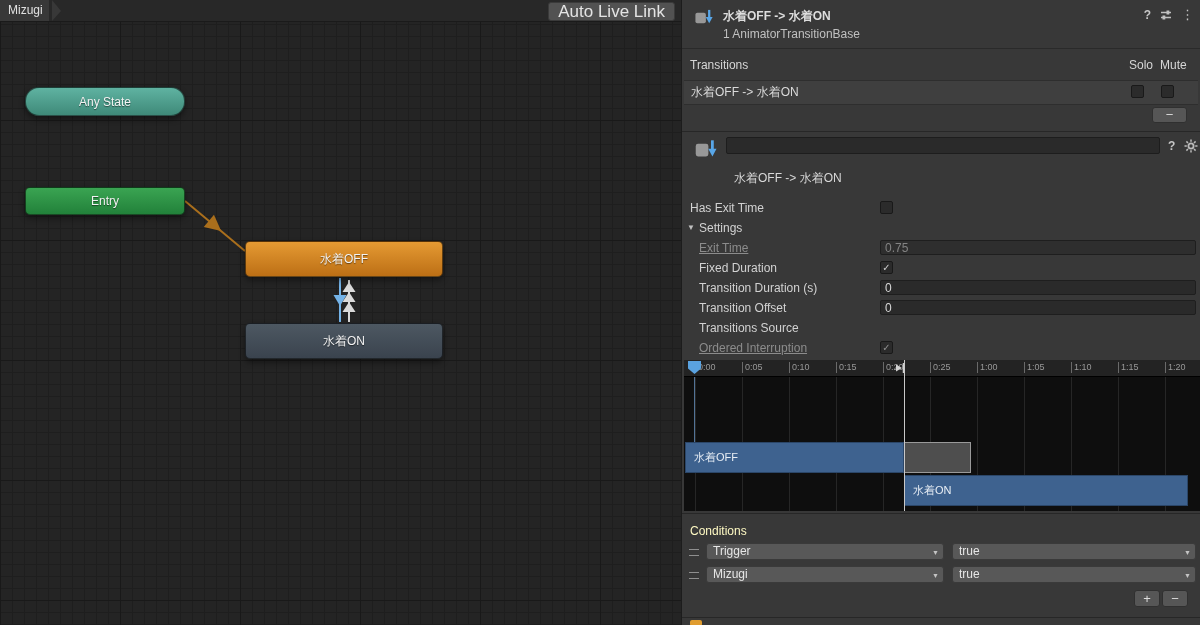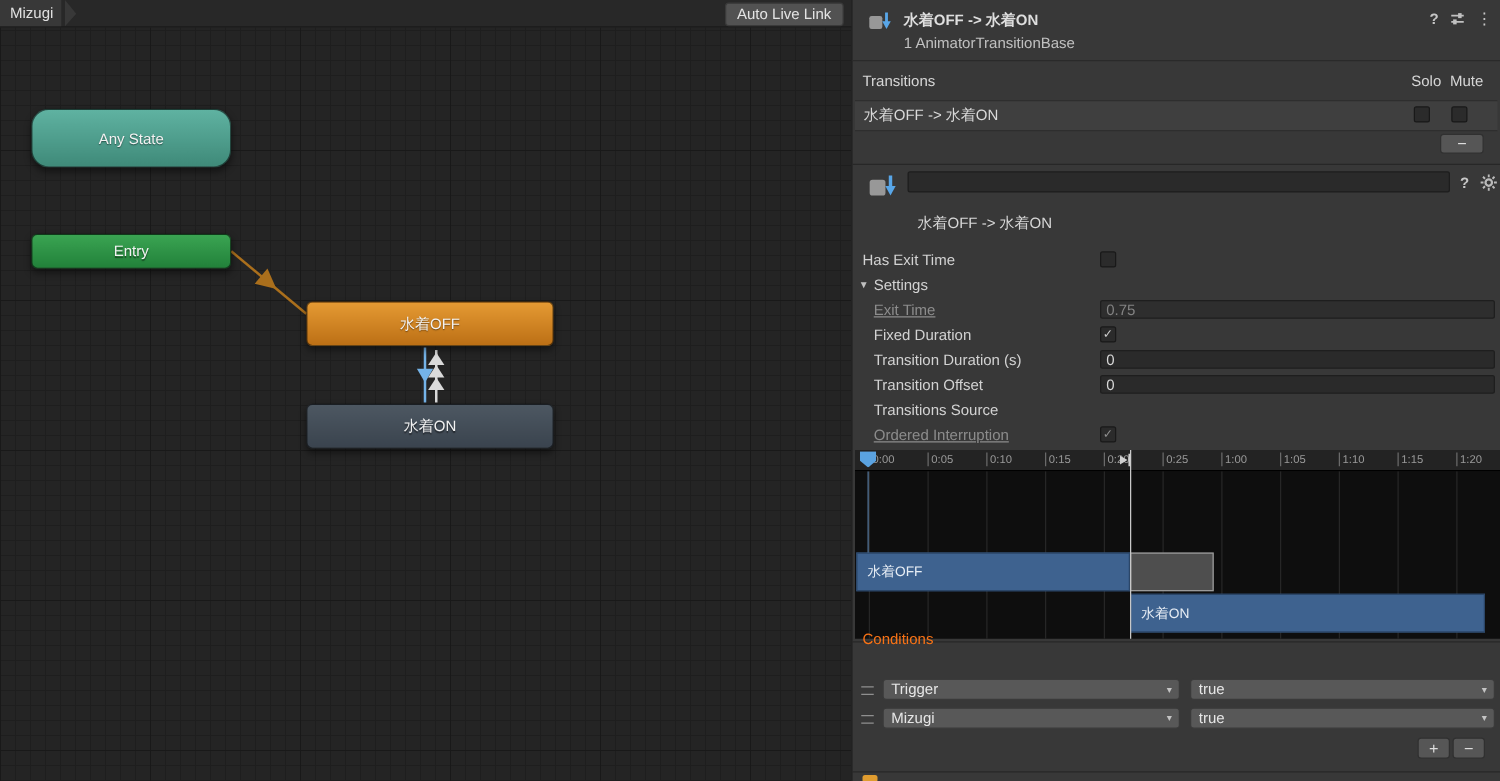--- a/index.html
+++ b/index.html
@@ -16,26 +16,26 @@
       linear-gradient(90deg,#1e1e1e 1px,transparent 1px);
     background-size:120px 120px,120px 120px,12px 12px,12px 12px;}
   .graph-header{position:absolute;left:0;top:0;width:681px;height:21px;
     background:#282828;border-bottom:1px solid #1a1a1a;z-index:6;}
   .crumb{position:absolute;left:0;top:0;height:21px;line-height:21px;
     padding:0 6px 0 8px;background:#383838;color:#e0e0e0;}
   .crumb-arrow{position:absolute;left:52px;top:0;width:0;height:0;
     border-left:9px solid #383838;border-top:11px solid transparent;border-bottom:10px solid transparent;}
   .auto-live-link{position:absolute;right:6px;top:2px;height:17px;line-height:17px;
     padding:0 9px;background:#525252;border:1px solid #3a3a3a;border-radius:3px;
-    font-size:12px;color:#e4e4e4;}
+    font-size:17px;color:#e4e4e4;}
   .arrows{position:absolute;left:0;top:0;z-index:2;}
   .node{position:absolute;z-index:3;border-radius:5px;display:flex;align-items:center;
     justify-content:center;color:#f3f3f3;text-shadow:0 1px 1px rgba(0,0,0,.5);
     box-shadow:0 3px 6px rgba(0,0,0,.45);border:1px solid rgba(0,0,0,.55);box-sizing:border-box;}
-  .node-anystate{left:25px;top:87px;width:160px;height:47px;background:linear-gradient(#5fb2a1,#3f8a79);border-radius:14px;}
+  .node-anystate{left:25px;top:87px;width:160px;height:29px;background:linear-gradient(#5fb2a1,#3f8a79);border-radius:14px;}
   .node-entry{left:25px;top:187px;width:160px;height:28px;background:linear-gradient(#3aa452,#22813a);}
   .node-off{left:245px;top:241px;width:198px;height:36px;background:linear-gradient(#e59a33,#bc6f15);}
   .node-on{left:245px;top:323px;width:198px;height:36px;background:linear-gradient(#4d5862,#3a434e);}
   
   .inspector{position:absolute;left:681px;top:0;width:519px;height:625px;
     background:#383838;border-left:1px solid #1c1c1c;box-sizing:border-box;}
   .hr{position:absolute;left:0;right:0;height:1px;background:#272727;}
   .insp-header{position:absolute;left:0;top:0;right:0;height:48px;border-bottom:1px solid #2a2a2a;}
   .tr-icon-sm{position:absolute;left:12px;top:8px;width:19px;height:19px;}
   .insp-title{position:absolute;left:41px;top:8px;font-weight:bold;color:#dedede;}
@@ -93,21 +93,21 @@
   .tline{position:absolute;left:220px;top:0;bottom:0;width:1px;background:#c8c8c8;z-index:3;}
   .tmarker{position:absolute;left:209px;top:2px;z-index:4;}
   .bar{position:absolute;height:31px;background:#3e628f;border:1px solid #2b4668;
     box-sizing:border-box;display:flex;align-items:center;color:#e8eef5;font-size:11px;}
   .bar span{padding-left:8px;}
   .bar-off{left:1px;top:82px;width:219px;}
   .overlap-block{position:absolute;left:220px;top:82px;width:67px;height:31px;
     background:#4e4e4e;border:1px solid #9a9a9a;box-sizing:border-box;}
   .bar-on{left:220px;top:115px;width:284px;}
   
-  .cond-title{position:absolute;left:8px;top:504px;color:#f97316;}
+  .cond-title{position:absolute;left:8px;top:524px;color:#fef9c3;}
   .cond-handle{position:absolute;left:7px;width:10px;height:5px;
     border-top:1px solid #8f8f8f;border-bottom:1px solid #8f8f8f;}
   .dd-param1{left:24px;top:543px;width:238px;}
   .dd-val1{left:270px;top:543px;width:244px;}
   .dd-param2{left:24px;top:566px;width:238px;}
   .dd-val2{left:270px;top:566px;width:244px;}
   .btn-add-cond{position:absolute;left:452px;top:590px;width:26px;height:17px;line-height:13px;}
   .btn-rem-cond{position:absolute;left:480px;top:590px;width:26px;height:17px;line-height:13px;}
   .next-icon{position:absolute;left:8px;top:620px;width:12px;height:6px;background:#e09c2f;border-radius:2px;}
 </style>

